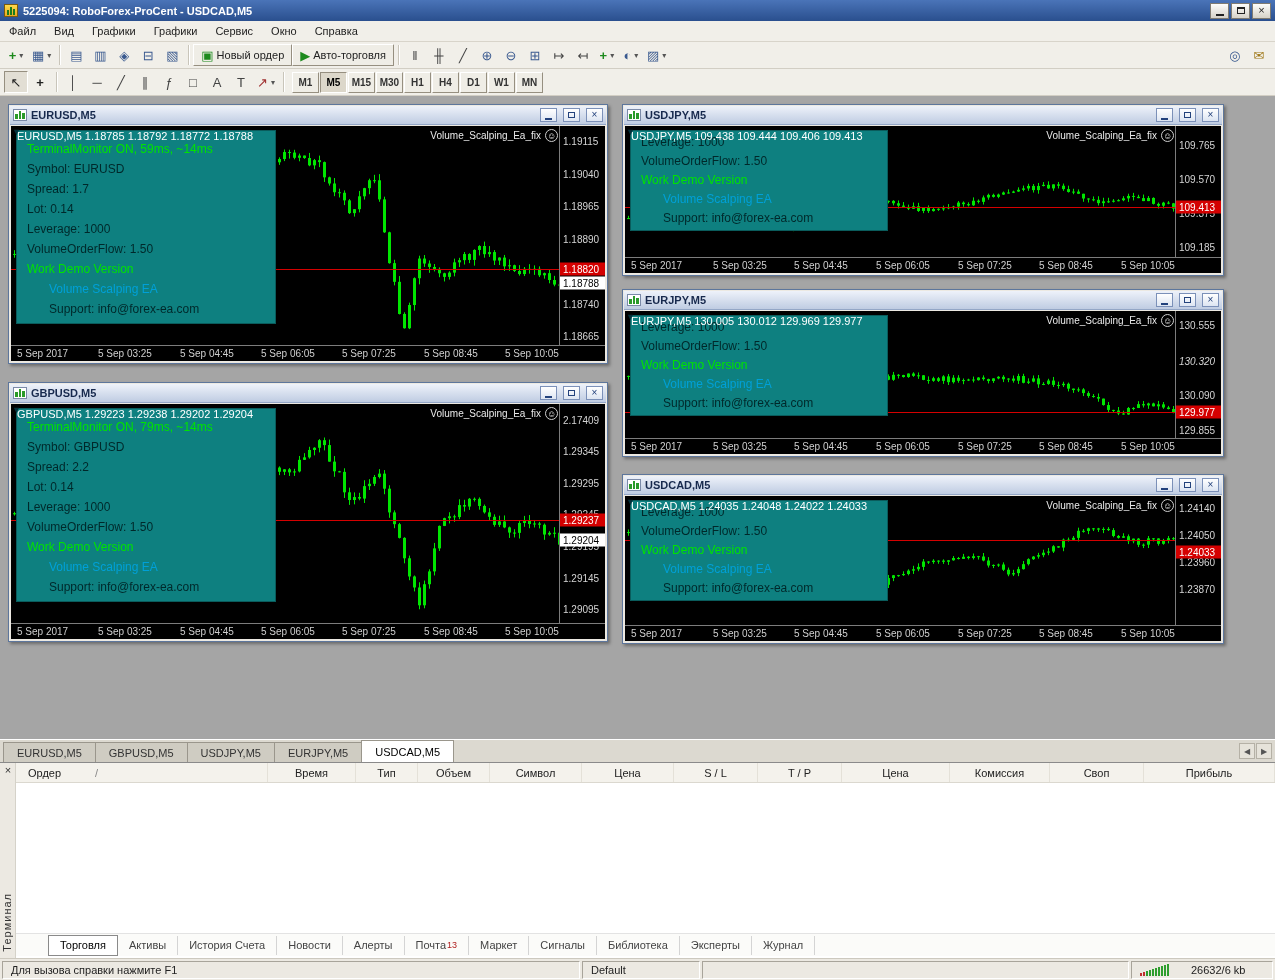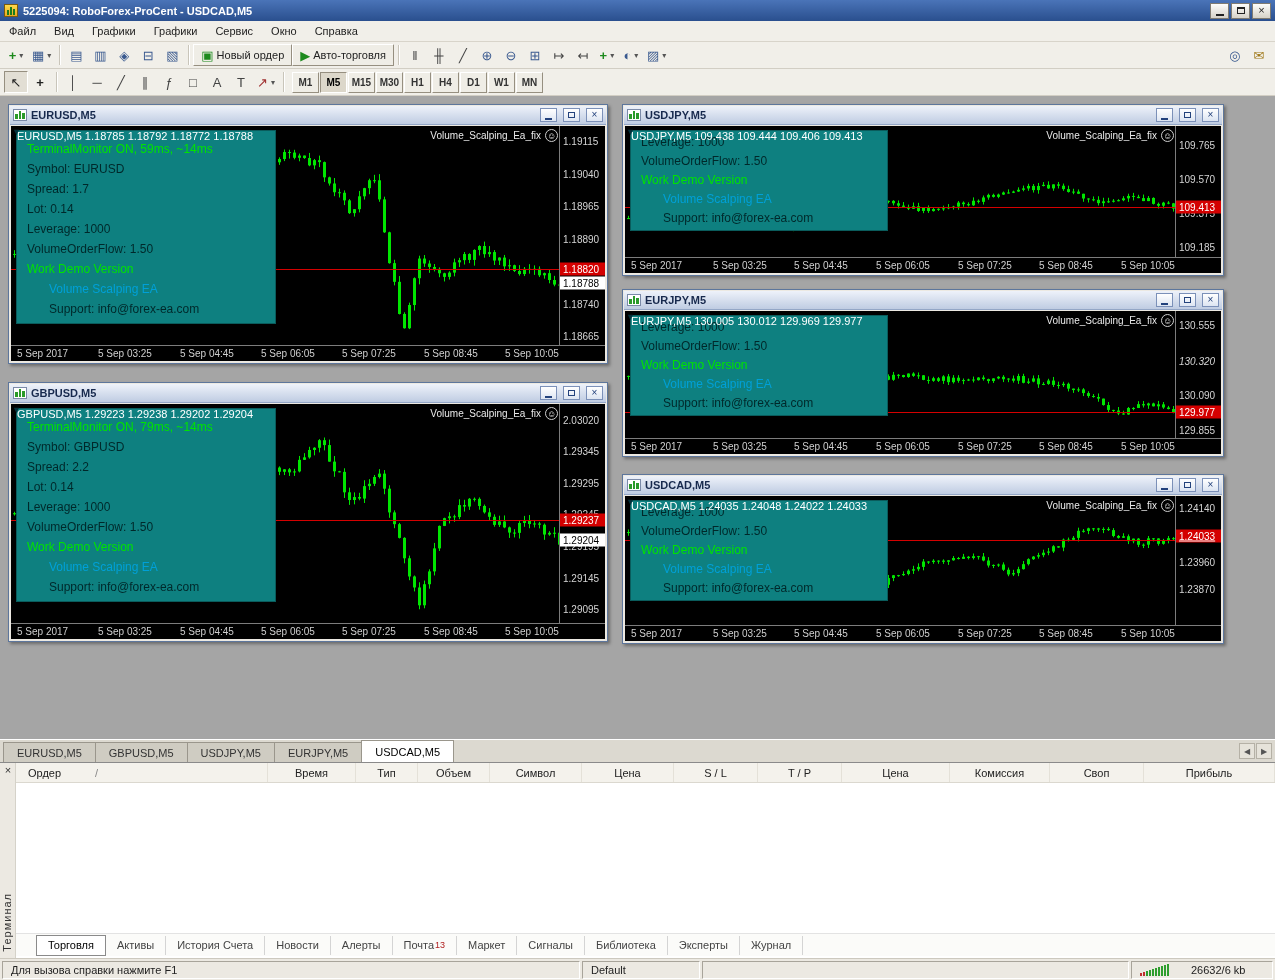--- a/index.html
+++ b/index.html
@@ -113,21 +113,21 @@
   .th-cell{display:flex;align-items:center;justify-content:center;border-right:1px solid #e4e1d8;
     color:#222;overflow:hidden;white-space:nowrap}
   .th-cell.first{justify-content:flex-start;padding-left:12px;gap:34px}
   .th-sort{color:#888}
   .balance-row{position:absolute;left:16px;right:0;top:20px;height:21px;background:#eae7e0;
     border-bottom:1px solid #dedbd2;display:flex;align-items:center;gap:14px;padding-left:10px;font-weight:bold}
   .bal-ico{width:8px;height:8px;border:1px solid #8a8a8a;border-radius:50%;background:#cfd8e8}
   .profit{position:absolute;right:10px}
   .term-body{position:absolute;left:16px;right:0;top:41px;bottom:26px;background:#fff}
   .term-tabs{position:absolute;left:16px;right:0;bottom:2px;height:23px;background:#fbfbf9;
-    border-top:1px solid #e3e3e3;display:flex;align-items:center;padding-left:20px}
+    border-top:1px solid #e3e3e3;display:flex;align-items:center;padding-left:32px}
   .ttab{height:19px;display:inline-flex;align-items:center;padding:0 11px;color:#444;
     border-right:1px solid #d4d4d4;position:relative}
   .ttab.active{background:#fff;border:1px solid #8a8a8a;color:#000;height:21px;border-right:1px solid #8a8a8a}
   .mail-badge{color:#b02020;font-size:9px;margin-left:1px}
 
   
   .statusbar{position:absolute;left:0;top:958px;width:100%;height:22px;background:#ece9e2;
     border-top:1px solid #cdc9bf;display:flex;align-items:center;gap:2px;padding:0 2px}
   .sb-cell{height:18px;display:inline-flex;align-items:center;padding:0 8px;border:1px solid;
     border-color:#a8a49a #ffffff #ffffff #a8a49a;color:#222;white-space:nowrap}
@@ -836,21 +836,21 @@
               <div class="ea-line black">Lot: 0.14</div>
               <div class="ea-line black">Leverage: 1000</div>
               <div class="ea-line black">VolumeOrderFlow: 1.50</div>
               <div class="ea-line green">Work Demo Version</div>
               <div class="ea-line blue indent">Volume Scalping EA</div>
               <div class="ea-line black indent">Support: info@forex-ea.com</div>
             </div>
             <span class="panel-arrow">▼</span>
           </div>
           <div class="cw-scale">
-            <span class="tick" style="top: 16px;">2.03020</span>
+            <span class="tick" style="top: 16px;">2.17409</span>
             <span class="tick" style="top: 47px;">1.29345</span>
             <span class="tick" style="top: 79px;">1.29295</span>
             <span class="tick" style="top: 110px;">1.29245</span>
             <span class="tick" style="top: 142px;">1.29195</span>
             <span class="tick" style="top: 174px;">1.29145</span>
             <span class="tick" style="top: 205px;">1.29095</span>
             <span class="pricelab red-lab" style="top: 116px;">1.29237</span>
             <span class="pricelab cur-lab" style="top: 136px;">1.29204</span>
           </div>
           <div class="cw-axis">
@@ -1663,21 +1663,21 @@
               <div class="ea-line blue indent">Volume Scalping EA</div>
               <div class="ea-line black indent">Support: info@forex-ea.com</div>
             </div>
             <span class="panel-arrow">▼</span>
           </div>
           <div class="cw-scale">
             <span class="tick" style="top: 12px;">1.24140</span>
             <span class="tick" style="top: 39px;">1.24050</span>
             <span class="tick" style="top: 66px;">1.23960</span>
             <span class="tick" style="top: 93px;">1.23870</span>
-            <span class="pricelab red-lab" style="top: 40px; text-decoration: underline;">1.24033</span>
+            <span class="pricelab red-lab" style="top: 56px;">1.24033</span>
           </div>
           <div class="cw-axis">
             <span class="axis-lab" style="left: 6px;">5 Sep 2017</span>
             <span class="axis-lab" style="left: 88px;">5 Sep 03:25</span>
             <span class="axis-lab" style="left: 169px;">5 Sep 04:45</span>
             <span class="axis-lab" style="left: 251px;">5 Sep 06:05</span>
             <span class="axis-lab" style="left: 333px;">5 Sep 07:25</span>
             <span class="axis-lab" style="left: 414px;">5 Sep 08:45</span>
             <span class="axis-lab" style="left: 496px;">5 Sep 10:05</span>
           </div>

